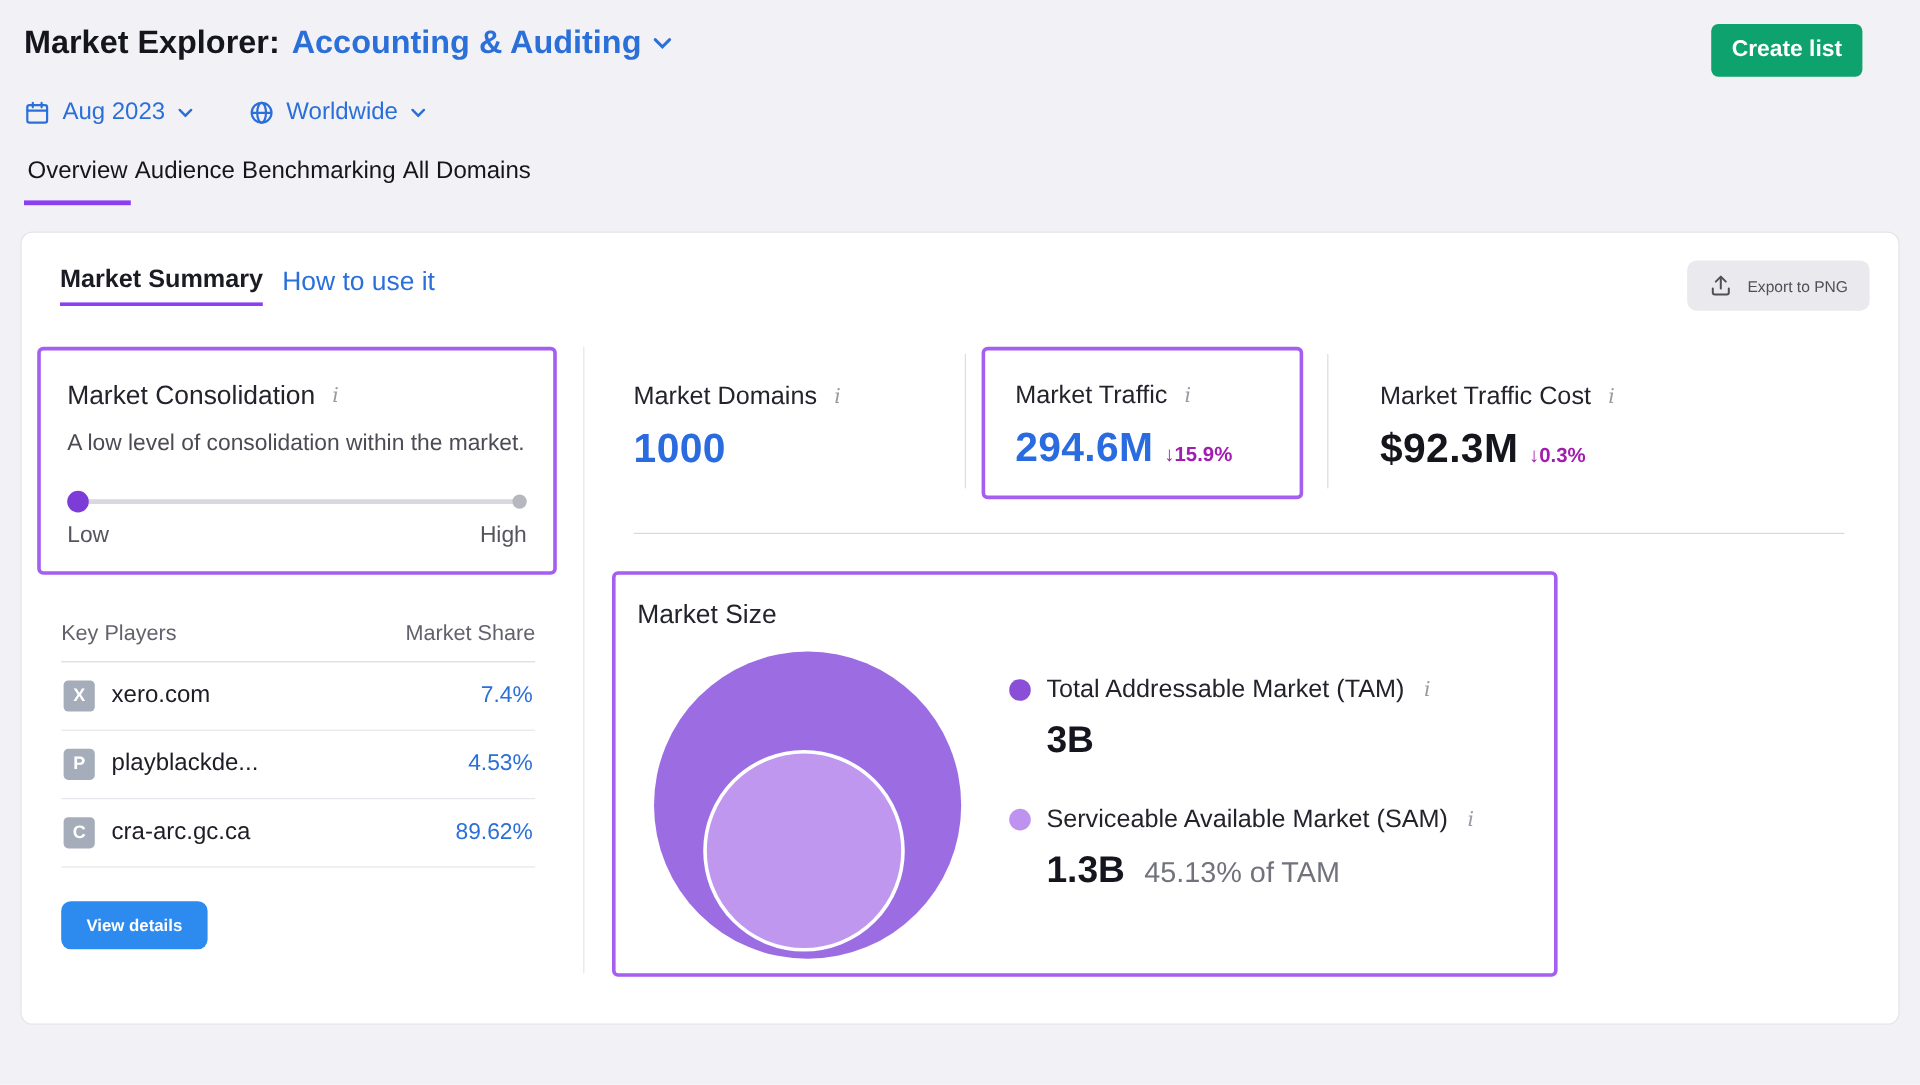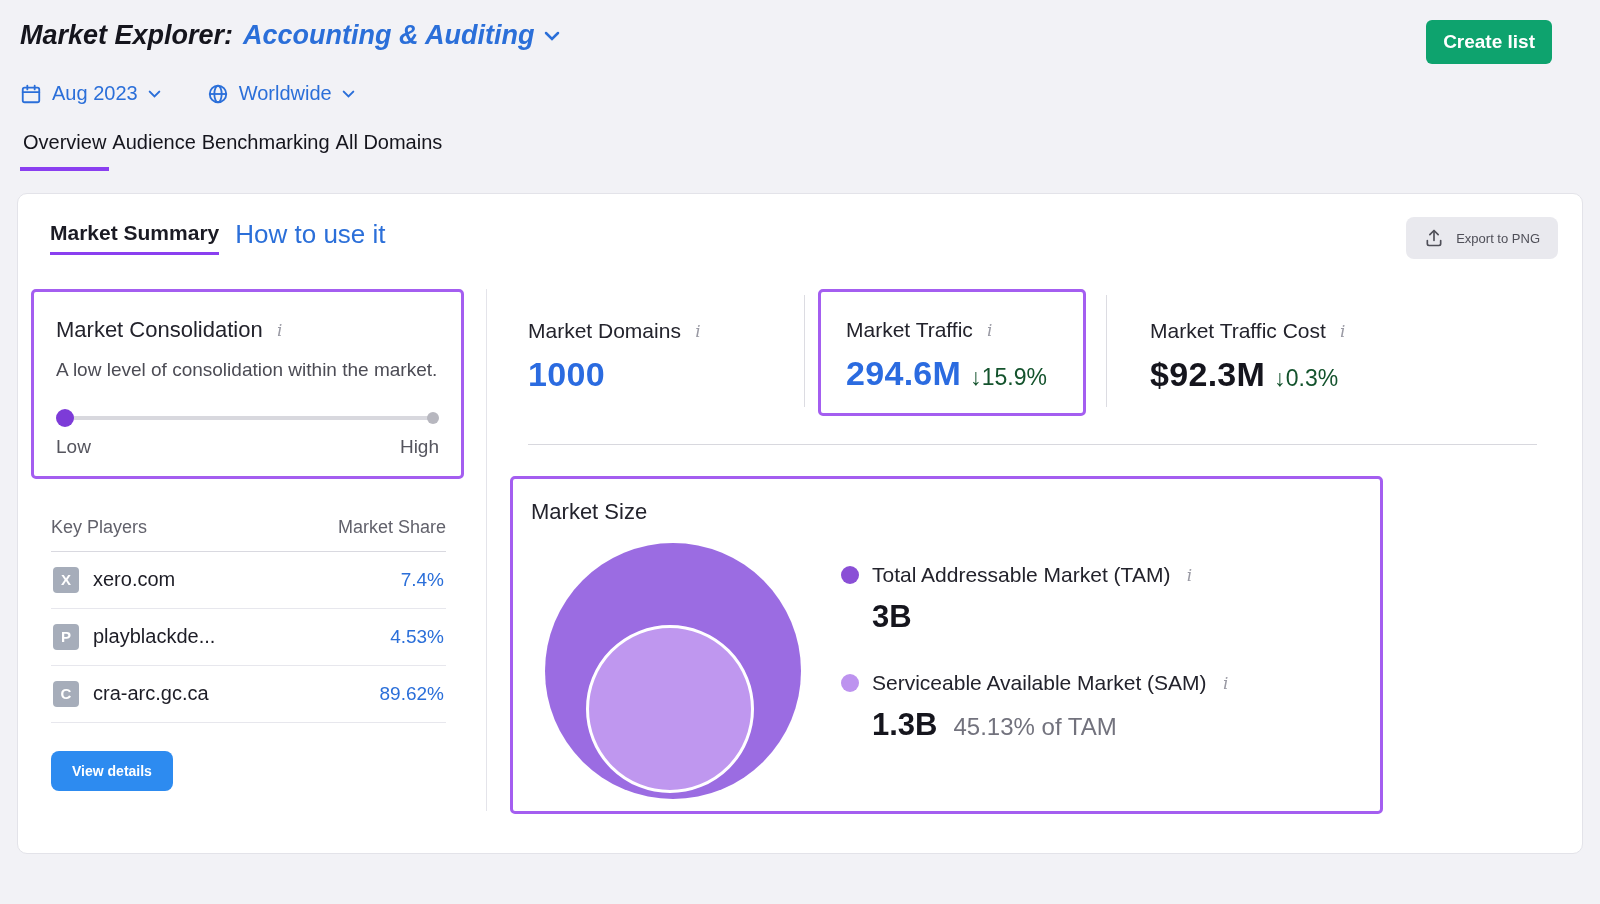--- a/index.html
+++ b/index.html
@@ -9,34 +9,34 @@
     font-family:"Liberation Sans","DejaVu Sans",sans-serif;
     color:#1c1c24;
     overflow:hidden;
   }
   button { font-family:inherit; cursor:pointer; background:none; border:none; }
   a { text-decoration:none; cursor:pointer; }
 
   
   .header { padding:20px 48px 0 20px; }
   .title-row { display:flex; align-items:flex-start; justify-content:space-between; }
-  .page-title { font-size:27px; font-weight:bold; color:#15151d; display:flex; align-items:center; gap:10px;font-style:italic; }
+  .page-title { font-size:27px; font-weight:bold; color:#15151d; display:flex; align-items:center; gap:10px; }
   .market-select { color:#2b6fd9; font-weight:bold; font-size:27px; display:inline-flex; align-items:center; gap:9px; }
   .btn-create { background:#0ea36e; color:#fff; border-radius:6px; font-size:19px; font-weight:bold; padding:11px 17px; }
   .filters-row { display:flex; gap:46px; margin-top:18px; align-items:center; }
   .filter { display:flex; align-items:center; gap:10px; color:#2b6fd9; font-size:20px; }
   .tabs { display:flex; margin-top:26px; }
   .tab { font-size:20px; color:#15151d; padding:0 3px 13px; border-bottom:4px solid transparent; }
   .tab.active { border-bottom-color:#8a3ff0; }
 
   
   .card { background:#fff; border:1px solid #e3e3e9; border-radius:10px; margin:22px 17px 0; height:661px; }
   .card-head { display:flex; align-items:center; padding:23px 24px 0 32px; }
   .summary-title { font-size:21px; font-weight:bold; color:#1b1b24; border-bottom:3px solid #8a3ff0; padding-bottom:7px;text-align:right; }
-  .how-link { margin-left:16px; color:#2b6fd9; font-size:26px; padding-bottom:7px; }
+  .how-link { margin-left:16px; color:#2b6fd9; font-size:22px; padding-bottom:7px; }
   .btn-export { margin-left:auto; display:flex; gap:12px; align-items:center; background:#e9e9ee; border-radius:8px; color:#4f4f58; font-size:13px; padding:11px 18px; }
 
   .card-body { display:flex; padding:30px 0 0 13px; height:580px; }
 
   .hl { border:3px solid #a45ef0; border-radius:5px; }
 
   
   .left-col { width:433px; flex:none; }
   .consolidation { padding:25px 22px 18px; }
   .title-with-info { display:flex; align-items:center; gap:11px; }
@@ -65,27 +65,27 @@
   .metrics-row { display:flex; align-items:flex-start; }
   .metric { padding-top:30px; }
   .metric-domains { width:276px; }
   .metric-traffic { margin-left:13px; width:268px; padding:26px 20px 20px 25px; }
   .metric-cost { margin-left:43px; padding-top:30px; }
   .m-label-row { display:flex; align-items:center; gap:11px; }
   .m-label { font-size:21px; color:#23232c; }
   .m-value-row { display:flex; align-items:baseline; gap:9px; margin-top:12px; }
   .m-value { font-size:34px; font-weight:bold; color:#2b6be0; letter-spacing:0.3px; }
   .m-value.dark { color:#15151d; }
-  .m-change { font-size:23px; color:#14532d; }
+  .m-change { font-size:17px; color:#a21caf;font-weight:bold; }
   .m-divider { width:1px; background:#dcdce2; height:112px; margin-top:6px; }
   .m-divider.second { margin-left:20px; }
 
   .rule { border:none; border-top:1px solid #d8d8de; margin-top:28px; }
 
-  .market-size { margin-top:31px; margin-left:-18px; width:873px; height:338px; padding:20px 0 0 18px; }
+  .market-size { margin-top:31px; margin-left:-18px; width:788px; height:338px; padding:20px 0 0 18px; }
   .ms-content { display:flex; margin-top:18px; }
   .venn { position:relative; width:284px; height:264px; flex:none; }
   .circle-tam { position:absolute; left:14px; top:0; width:256px; height:256px; border-radius:50%; background:#9b6ce2; }
   .circle-sam { position:absolute; left:55px; top:82px; width:168px; height:168px; border-radius:50%; background:#bf97ef; border:3px solid #fff; }
   .legend { margin-left:26px; padding-top:20px; }
   .legend-entry + .legend-entry { margin-top:36px; }
   .le-head { display:flex; align-items:center; gap:13px; }
   .le-dot { width:18px; height:18px; border-radius:50%; flex:none; }
   .le-dot.tam { background:#8a4fd6; }
   .le-dot.sam { background:#bd93ef; }

